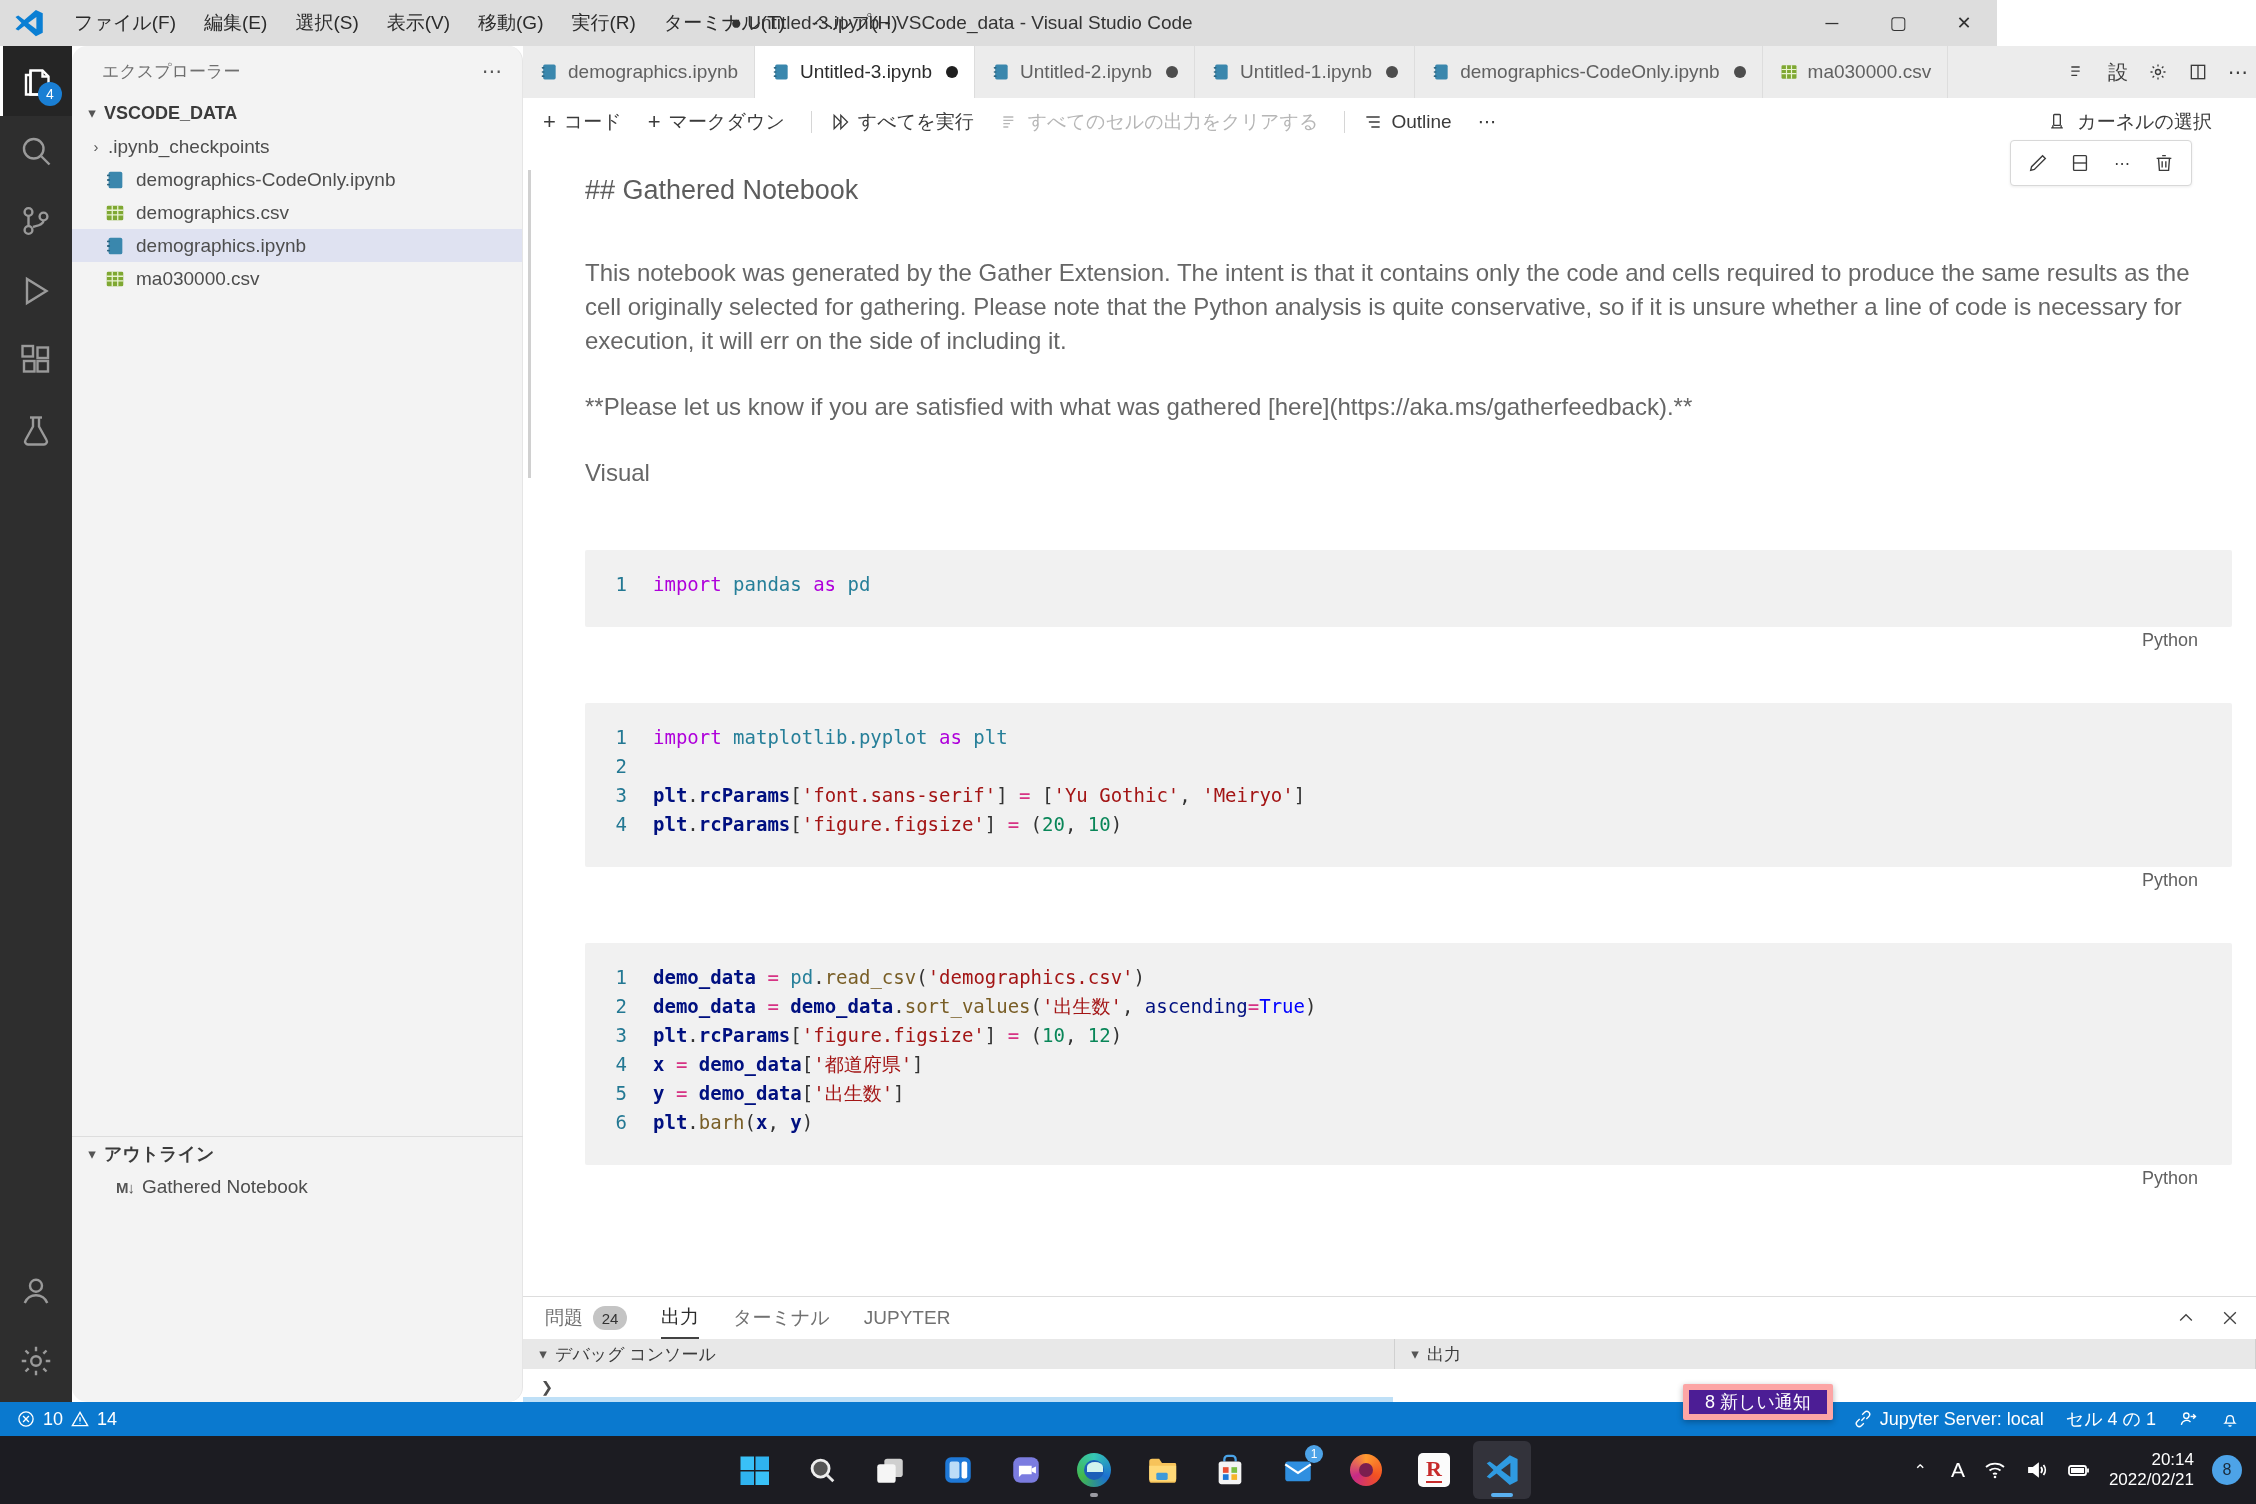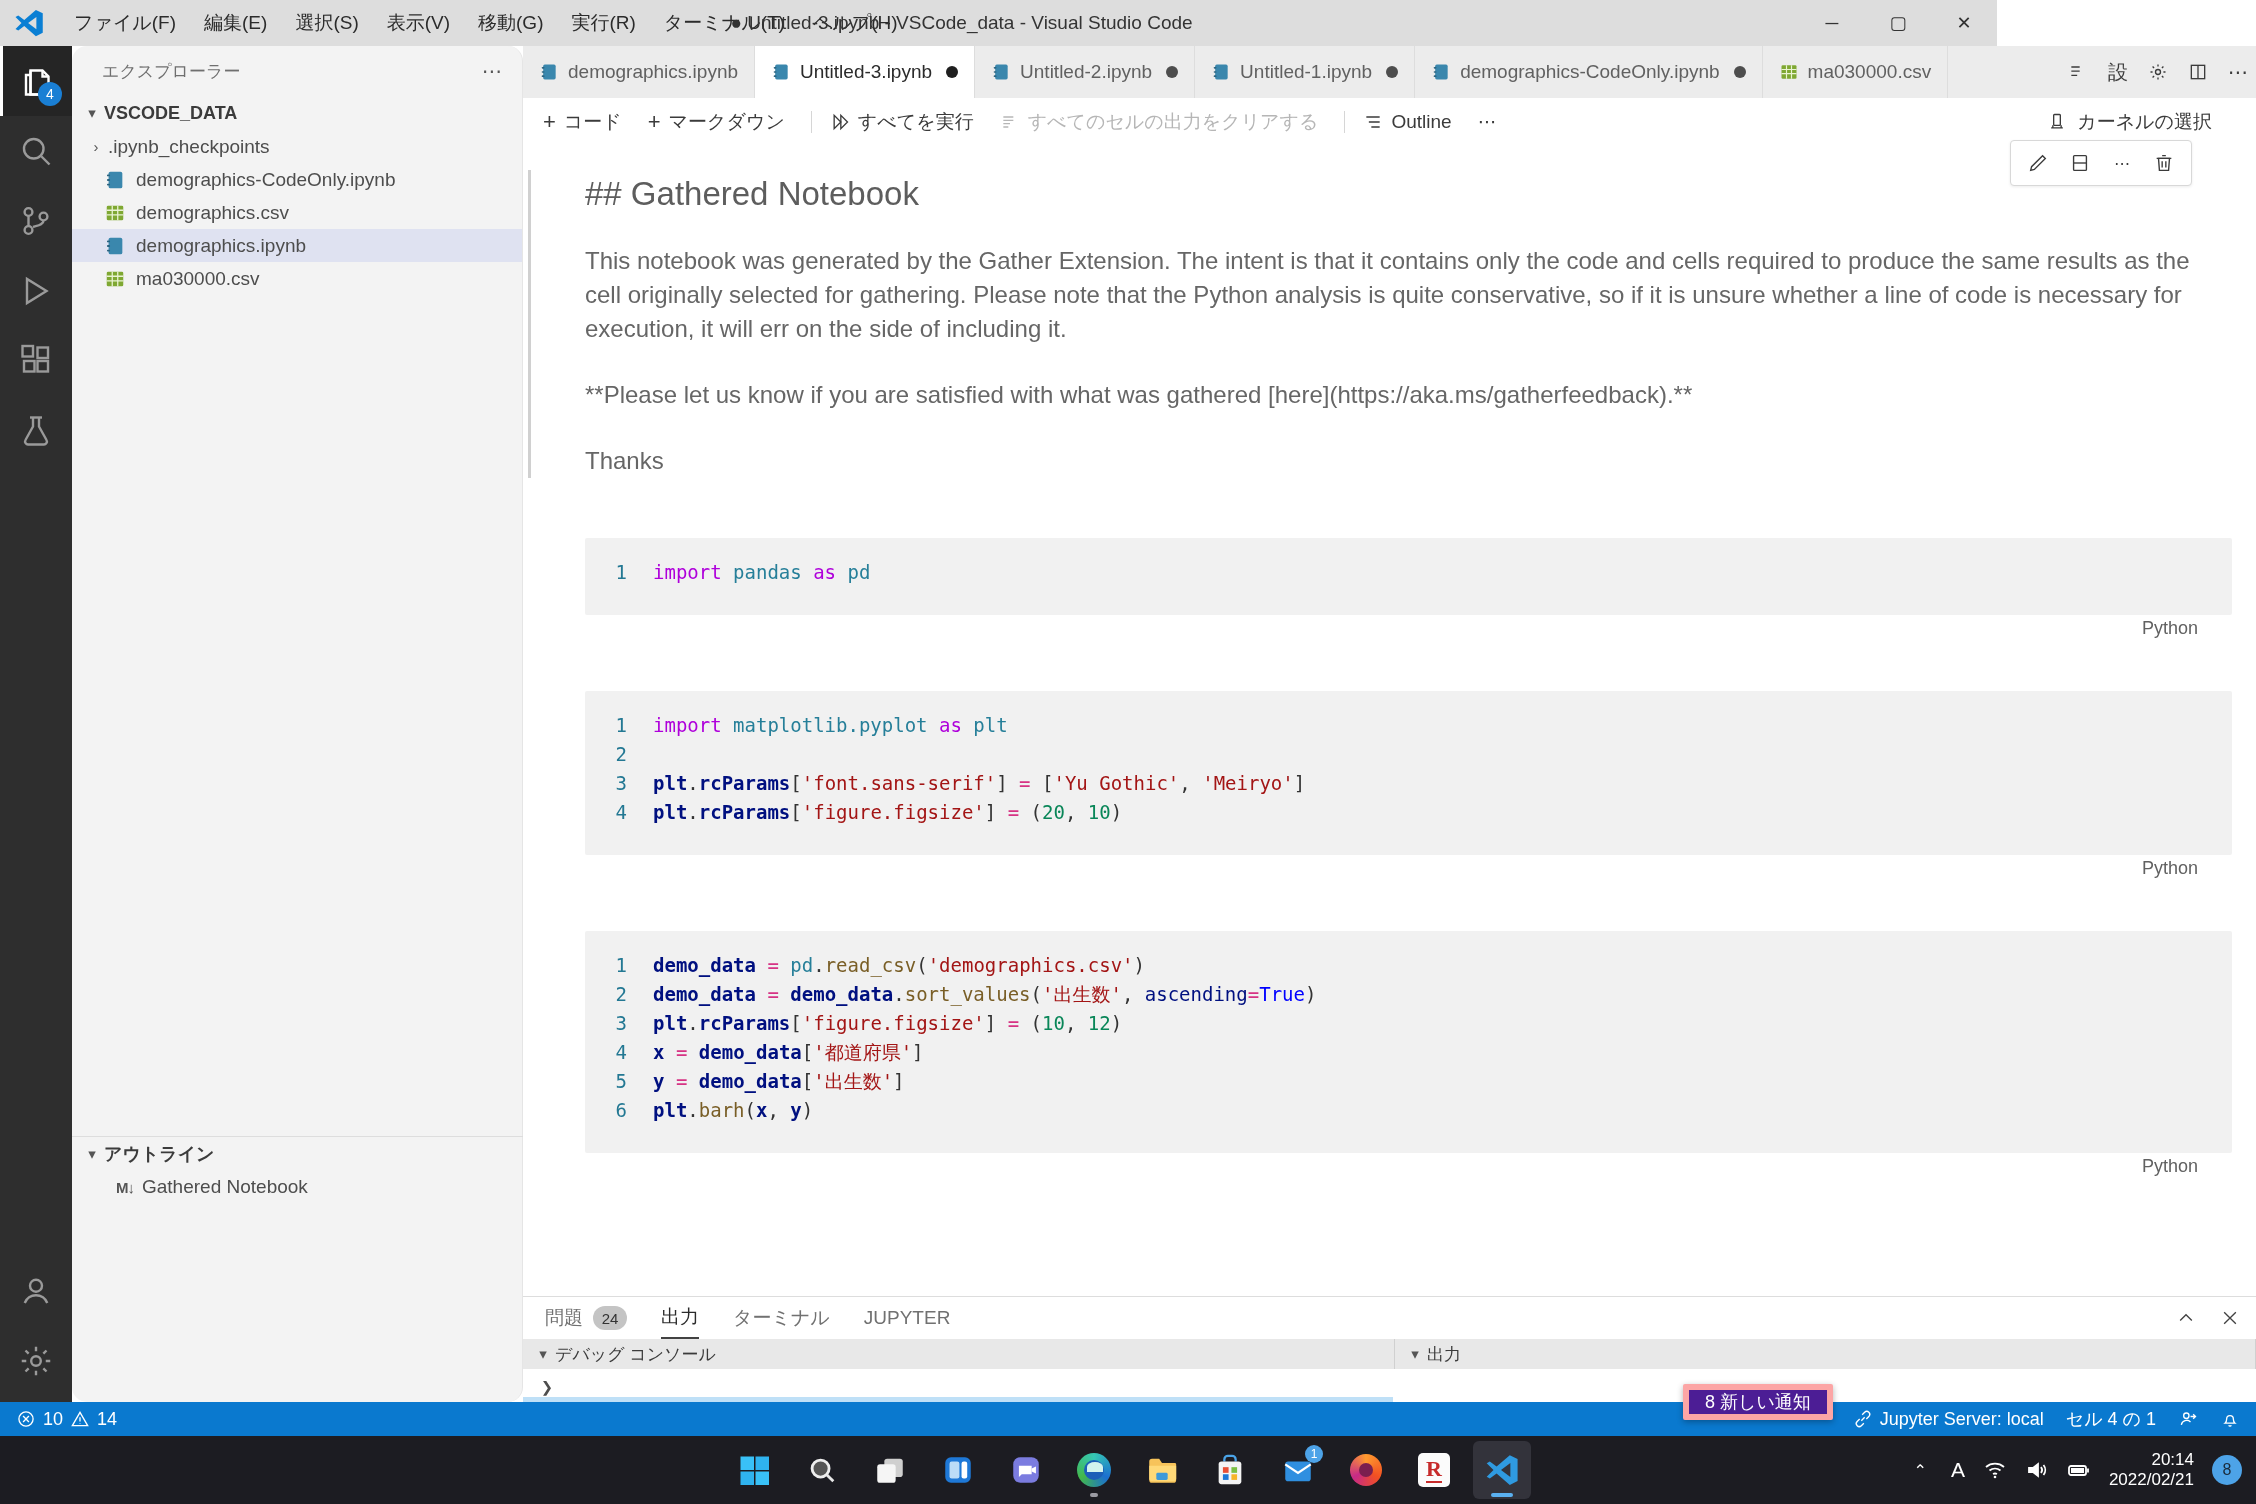--- a/index.html
+++ b/index.html
@@ -60,21 +60,21 @@
   
   #cell-toolbar { position:absolute; right:64px; top:94px; background:#fff; border:1px solid #d8d8d8; border-radius:4px;
     height:46px; display:flex; align-items:center; gap:0; padding:0 6px; box-shadow:0 1px 3px rgba(0,0,0,.08); z-index:5; }
   .ct-btn { width:42px; height:38px; display:flex; align-items:center; justify-content:center; color:#3b3b3b; }
   .ct-btn svg { width:22px; height:22px; stroke:currentColor; fill:none; stroke-width:1.5; }
 
   
   #cells { position:absolute; left:0; top:99px; width:1733px; height:1151px; overflow:hidden; padding:30px 24px 0 62px; }
   #md-focusbar { position:absolute; left:5px; top:124px; width:3px; height:308px; background:#d0d0d0; }
   .md-cell { color:#666; margin-bottom:60px; }
-  .md-h { font-size:33px; margin-bottom:31px; color:#5d5d5d; }
+  .md-h { font-size:27px; margin-bottom:50px; color:#5d5d5d; }
   .md-p { font-size:24px; line-height:34px; margin-bottom:32px; max-width:1660px; }
   .code-cell { background:#f1f1f1; border-radius:2px; padding:20px 0 28px 0; }
   .code-line { display:flex; font-family:"DejaVu Sans Mono","Liberation Mono",monospace; font-size:19px; line-height:29px; }
   .ln { width:68px; text-align:right; padding-right:26px; color:#237893; flex:0 0 auto; }
   .tok { white-space:pre; }
   .tok.kw { color:#af00db; }
   .tok.mod { color:#267f99; }
   .tok.var { color:#001080; font-weight:bold; }
   .tok.prop { color:#001080; font-weight:bold; }
   .tok.param { color:#001080; }
@@ -425,21 +425,21 @@
         </svg>
       </div>
   </div>
 
   <div id="md-focusbar"></div>
   <div id="cells">
       <div class="md-cell">
         <div class="md-h">## Gathered Notebook</div>
         <div class="md-p">This notebook was generated by the Gather Extension. The intent is that it contains only the code and cells required to produce the same results as the cell originally selected for gathering. Please note that the Python analysis is quite conservative, so if it is unsure whether a line of code is necessary for execution, it will err on the side of including it.</div>
         <div class="md-p">**Please let us know if you are satisfied with what was gathered [here](https://aka.ms/gatherfeedback).**</div>
-        <div class="md-p">Thanks</div>
+        <div class="md-p">Visual</div>
       </div>
       <div class="code-cell">
         <div class="code-line">
           <span class="ln">1</span>
           <span><span class="tok kw">import </span><span class="tok mod">pandas</span><span class="tok kw"> as </span><span class="tok mod">pd</span></span>
         </div>
       </div>
       <div class="lang-label">Python</div>
       <div class="cell-gap"></div>
       <div class="code-cell">

